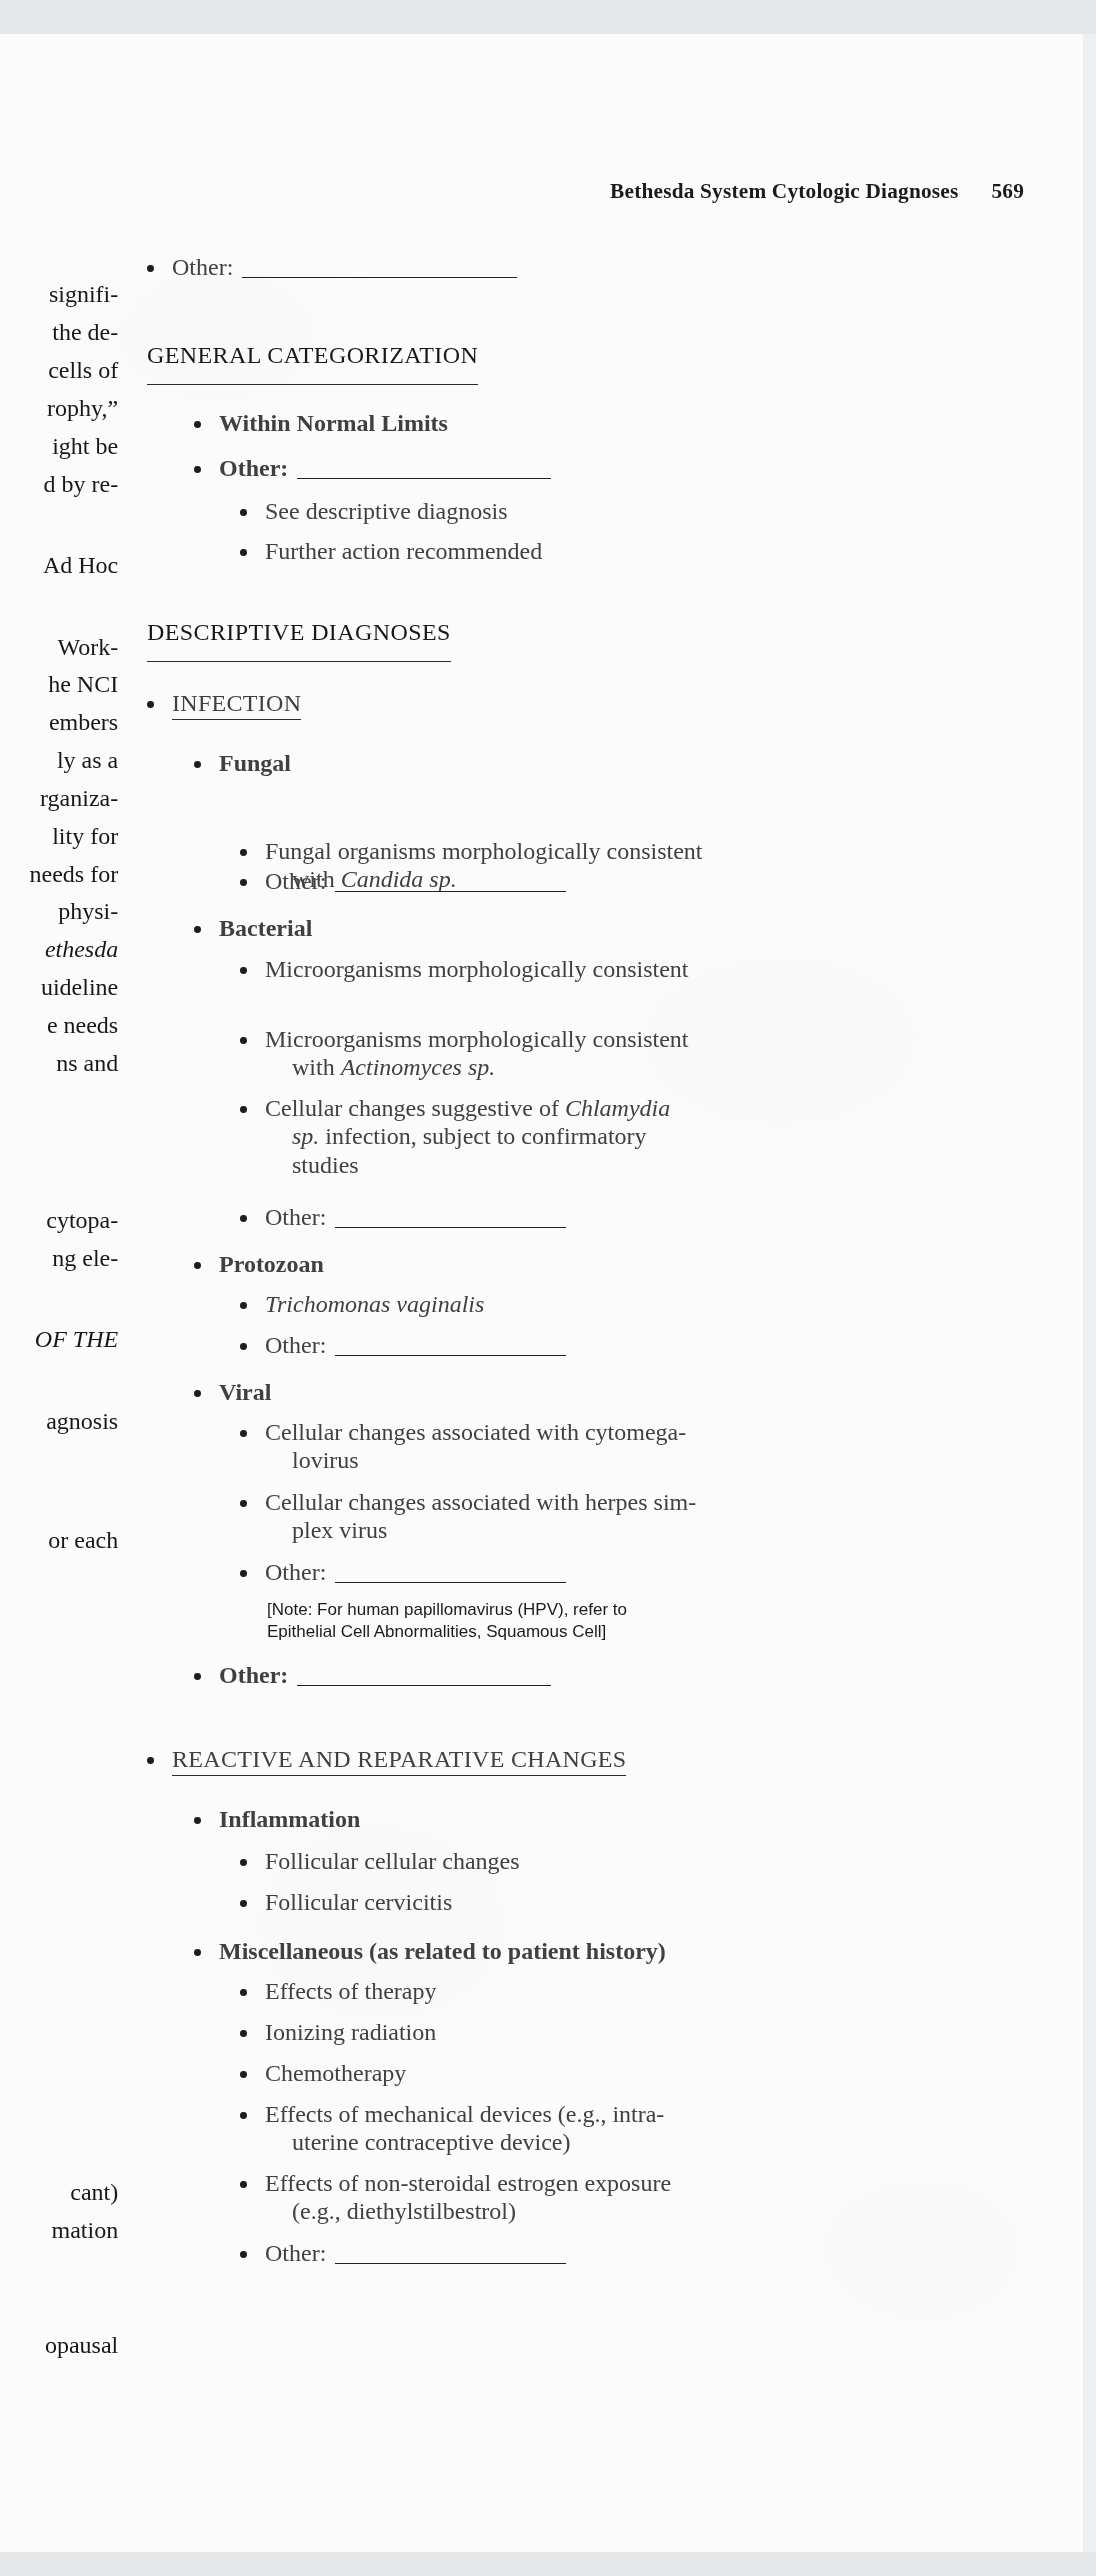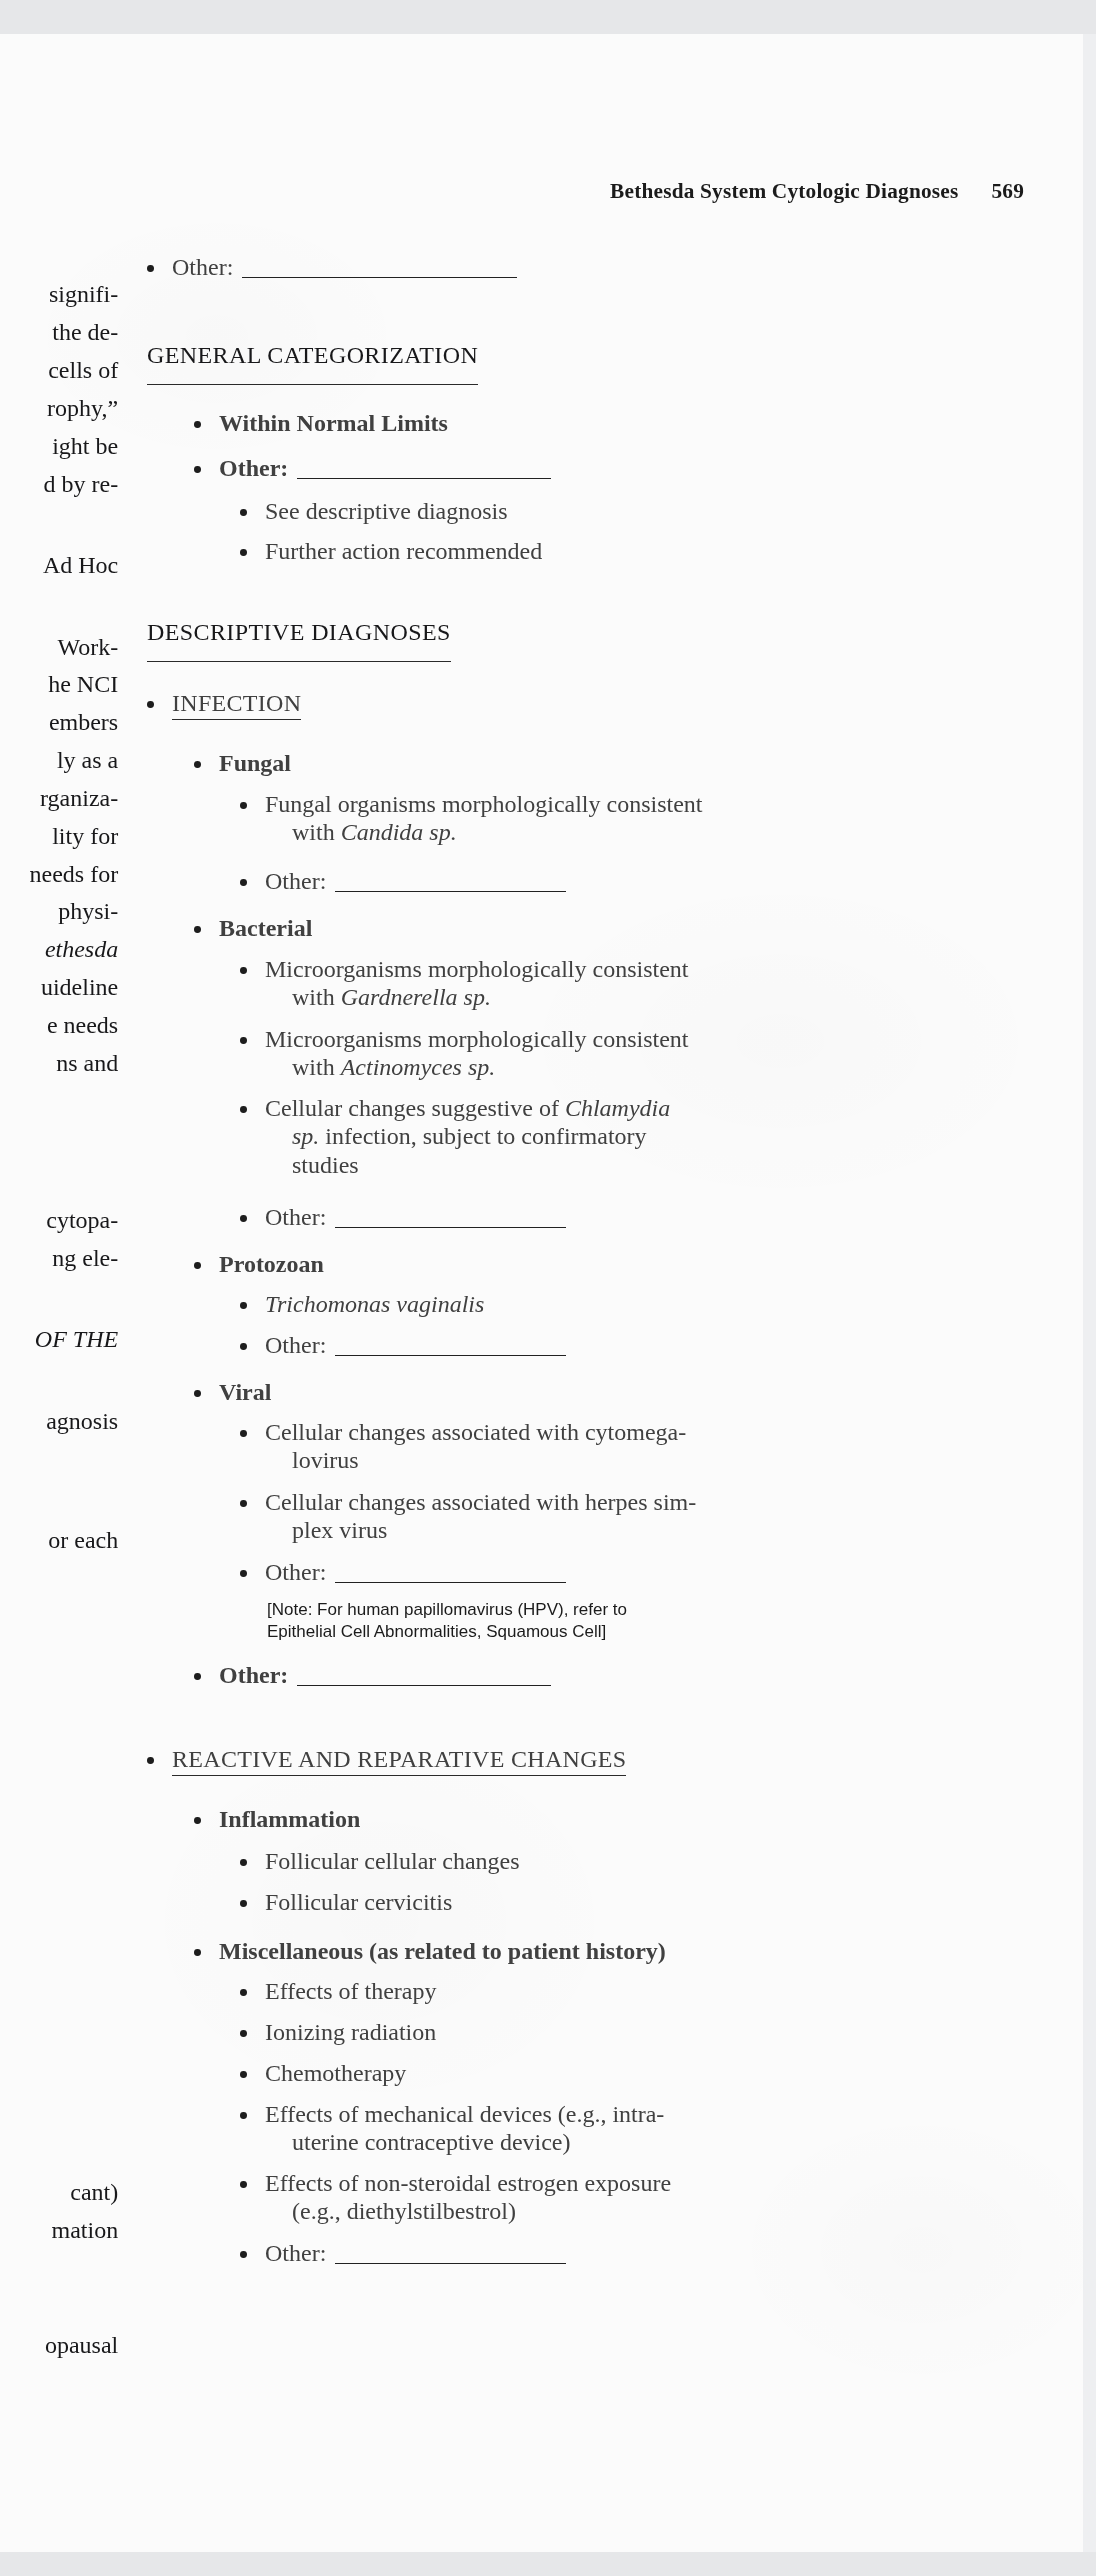--- a/index.html
+++ b/index.html
@@ -232,21 +232,21 @@
       <span class="tx"><span class="underline-head">INFECTION</span></span>
     </div>
   </div>
 
   <div class="blk" style="top:749px">
     <div class="li lvl2">
       <span class="bul"></span>
       <span class="tx bold">Fungal</span>
     </div>
   </div>
-  <div class="blk" style="top:790px">
+  <div class="blk" style="top:837px">
     <div class="li lvl3">
       <span class="bul"></span>
       <span class="tx">
         <span>Fungal organisms morphologically consistent</span>
         <span class="hang"><span>with </span><span class="it">Candida sp.</span></span>
       </span>
     </div>
   </div>
   <div class="blk" style="top:867px">
     <div class="li lvl3">
@@ -259,21 +259,20 @@
     <div class="li lvl2">
       <span class="bul"></span>
       <span class="tx bold">Bacterial</span>
     </div>
   </div>
   <div class="blk" style="top:955px">
     <div class="li lvl3">
       <span class="bul"></span>
       <span class="tx">
         <span>Microorganisms morphologically consistent</span>
-        <span class="hang"><span>with </span><span class="it">Gardnerella sp.</span></span>
       </span>
     </div>
   </div>
   <div class="blk" style="top:1025px">
     <div class="li lvl3">
       <span class="bul"></span>
       <span class="tx">
         <span>Microorganisms morphologically consistent</span>
         <span class="hang"><span>with </span><span class="it">Actinomyces sp.</span></span>
       </span>

